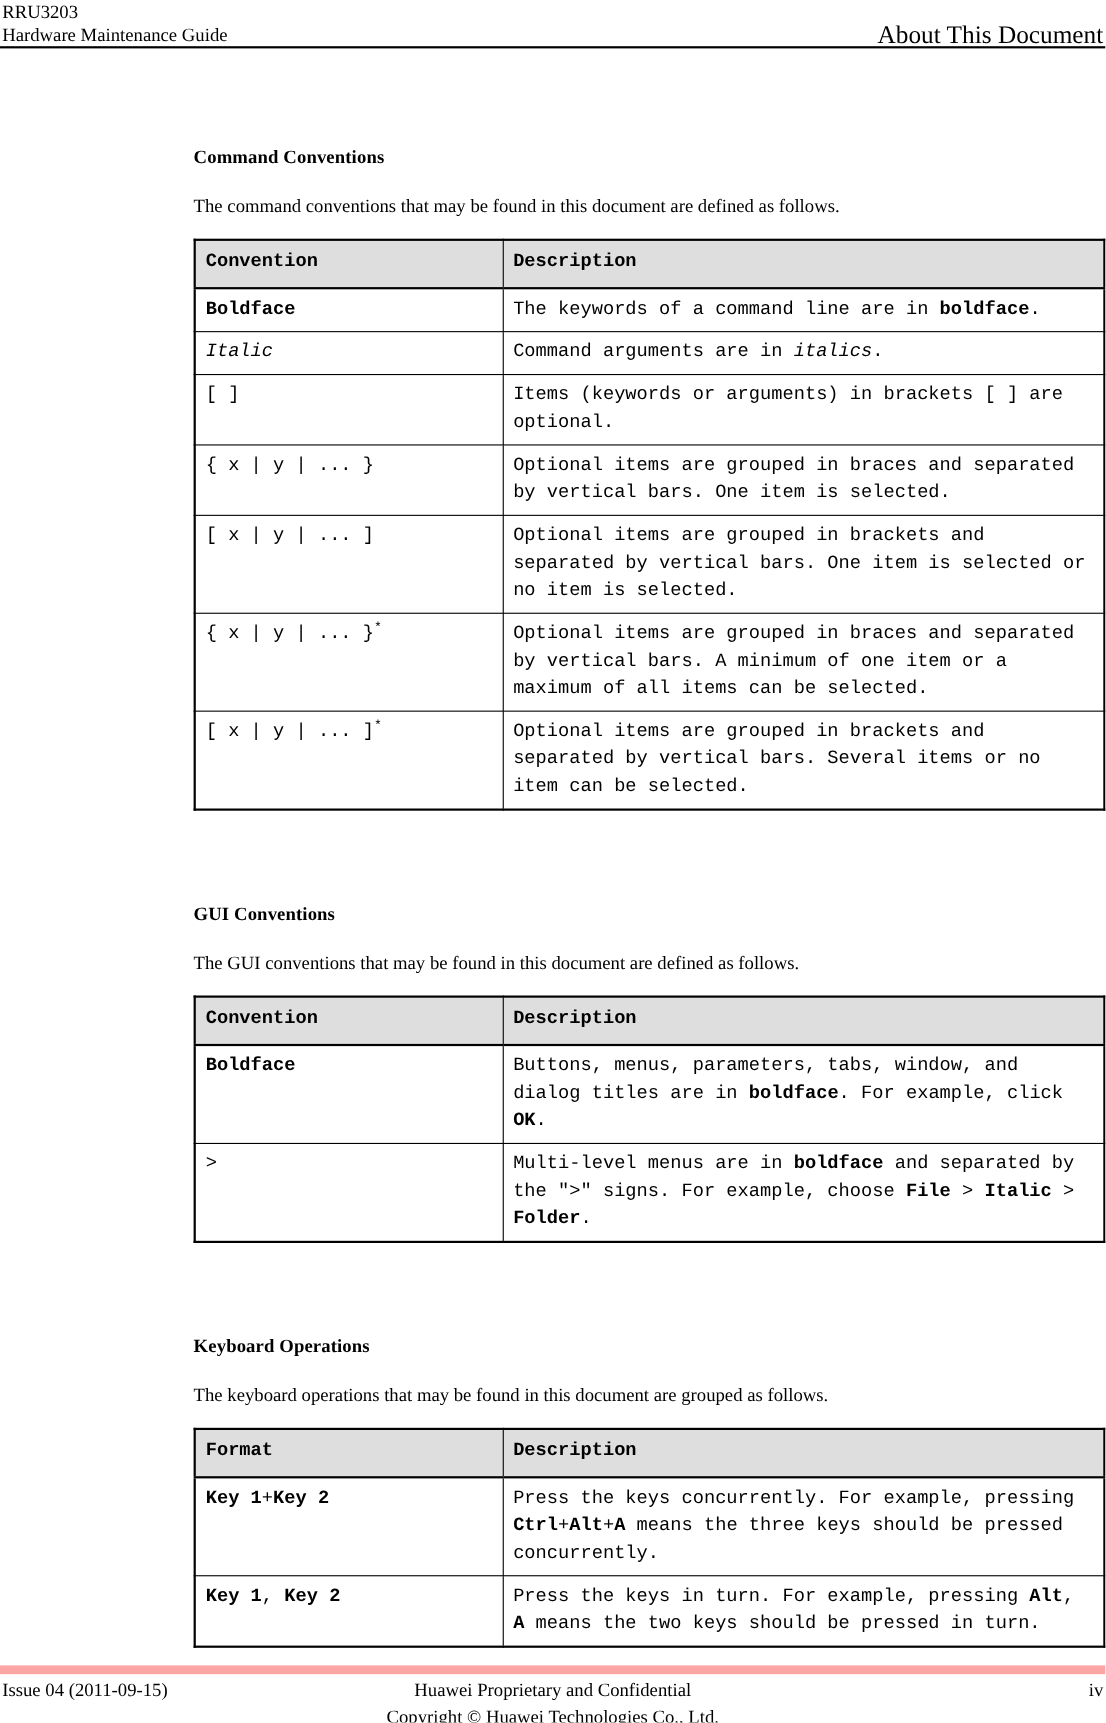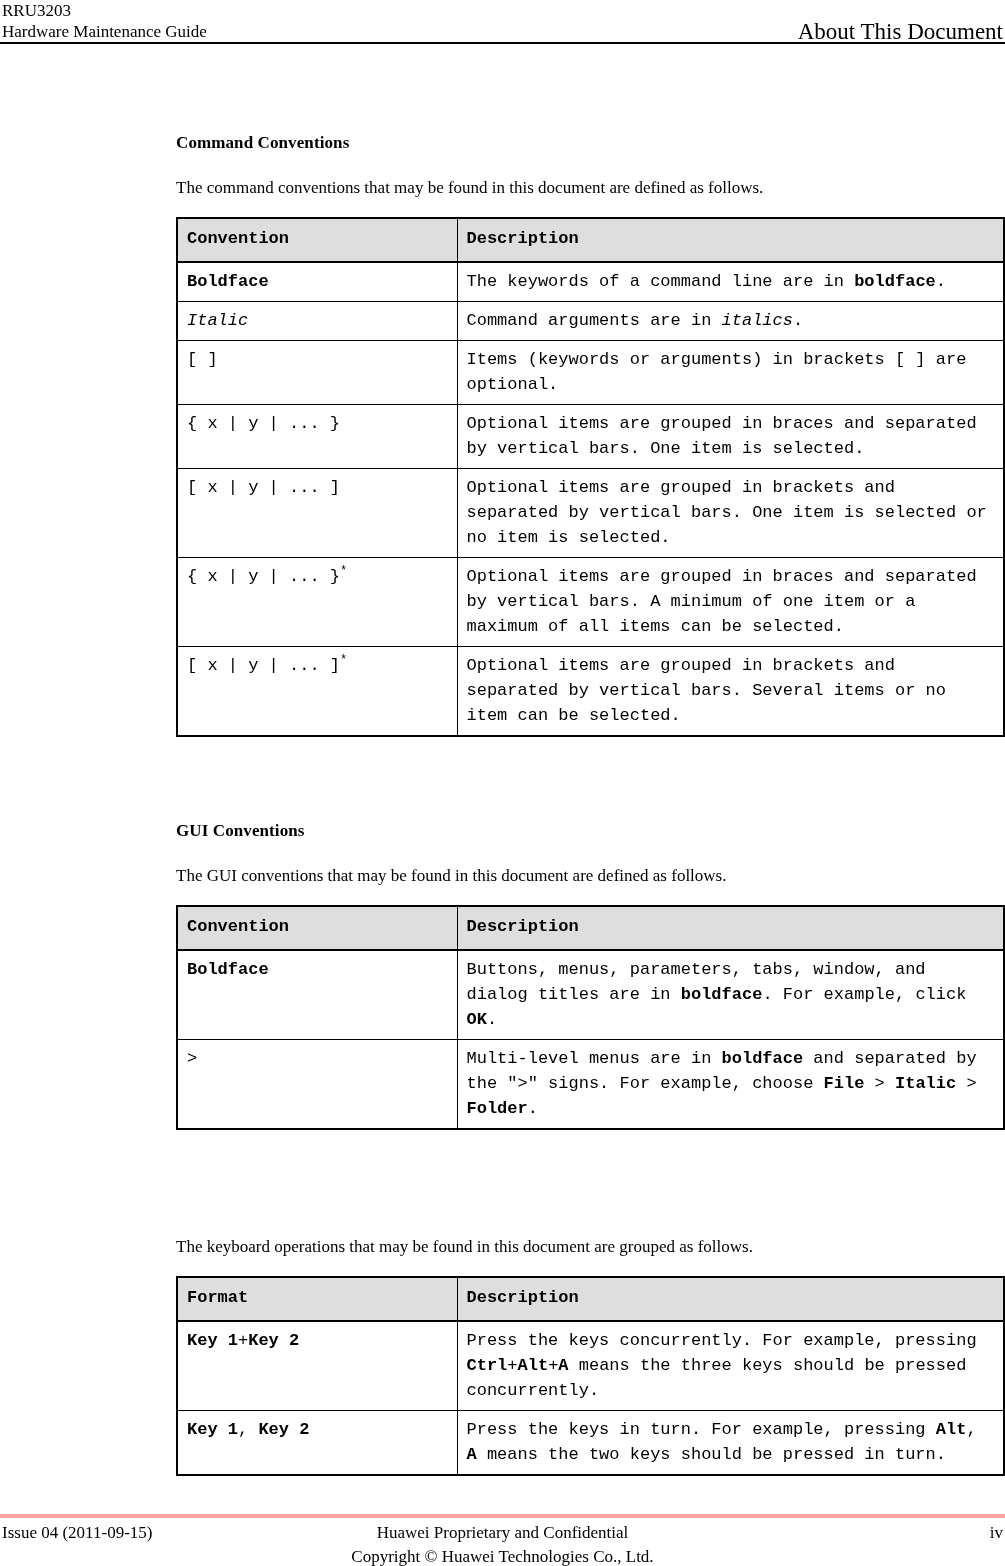--- a/index.html
+++ b/index.html
@@ -113,21 +113,21 @@
     line-height: 0;
   }
 
   
   .page-footer {
     position: absolute;
     left: 0;
     bottom: 0;
     width: 1005px;
     height: 52px;
-    border-top: 4px solid #fca5a5;
+    border-top: 8px solid #fca5a5;
     box-sizing: border-box;
   }
   .ftr-left {
     position: absolute;
     left: 2px;
     top: 3px;
     font-size: 17px;
     line-height: 24px;
     white-space: nowrap;
   }
@@ -235,20 +235,21 @@
       </tr>
       <tr>
         <td class="pad-tall">&gt;</td>
         <td class="pad-tall">Multi-level menus are in <span class="b">boldface</span> and separated by the "&gt;" signs. For example, choose <span class="b">File</span> &gt; <span class="b">Italic</span> &gt; <span class="b">Folder</span>.</td>
       </tr>
     </tbody>
   </table>
 
   <div class="gap-after-table"></div>
 
+  <h2 class="section-title">Keyboard Operations</h2>
   <div class="gap-title-intro"></div>
   <p class="section-intro">The keyboard operations that may be found in this document are grouped as follows.</p>
   <div class="gap-intro-table"></div>
 
   <table class="conv-table">
     <colgroup>
         <col class="c1">
         <col class="c2">
       </colgroup>
     <thead>

